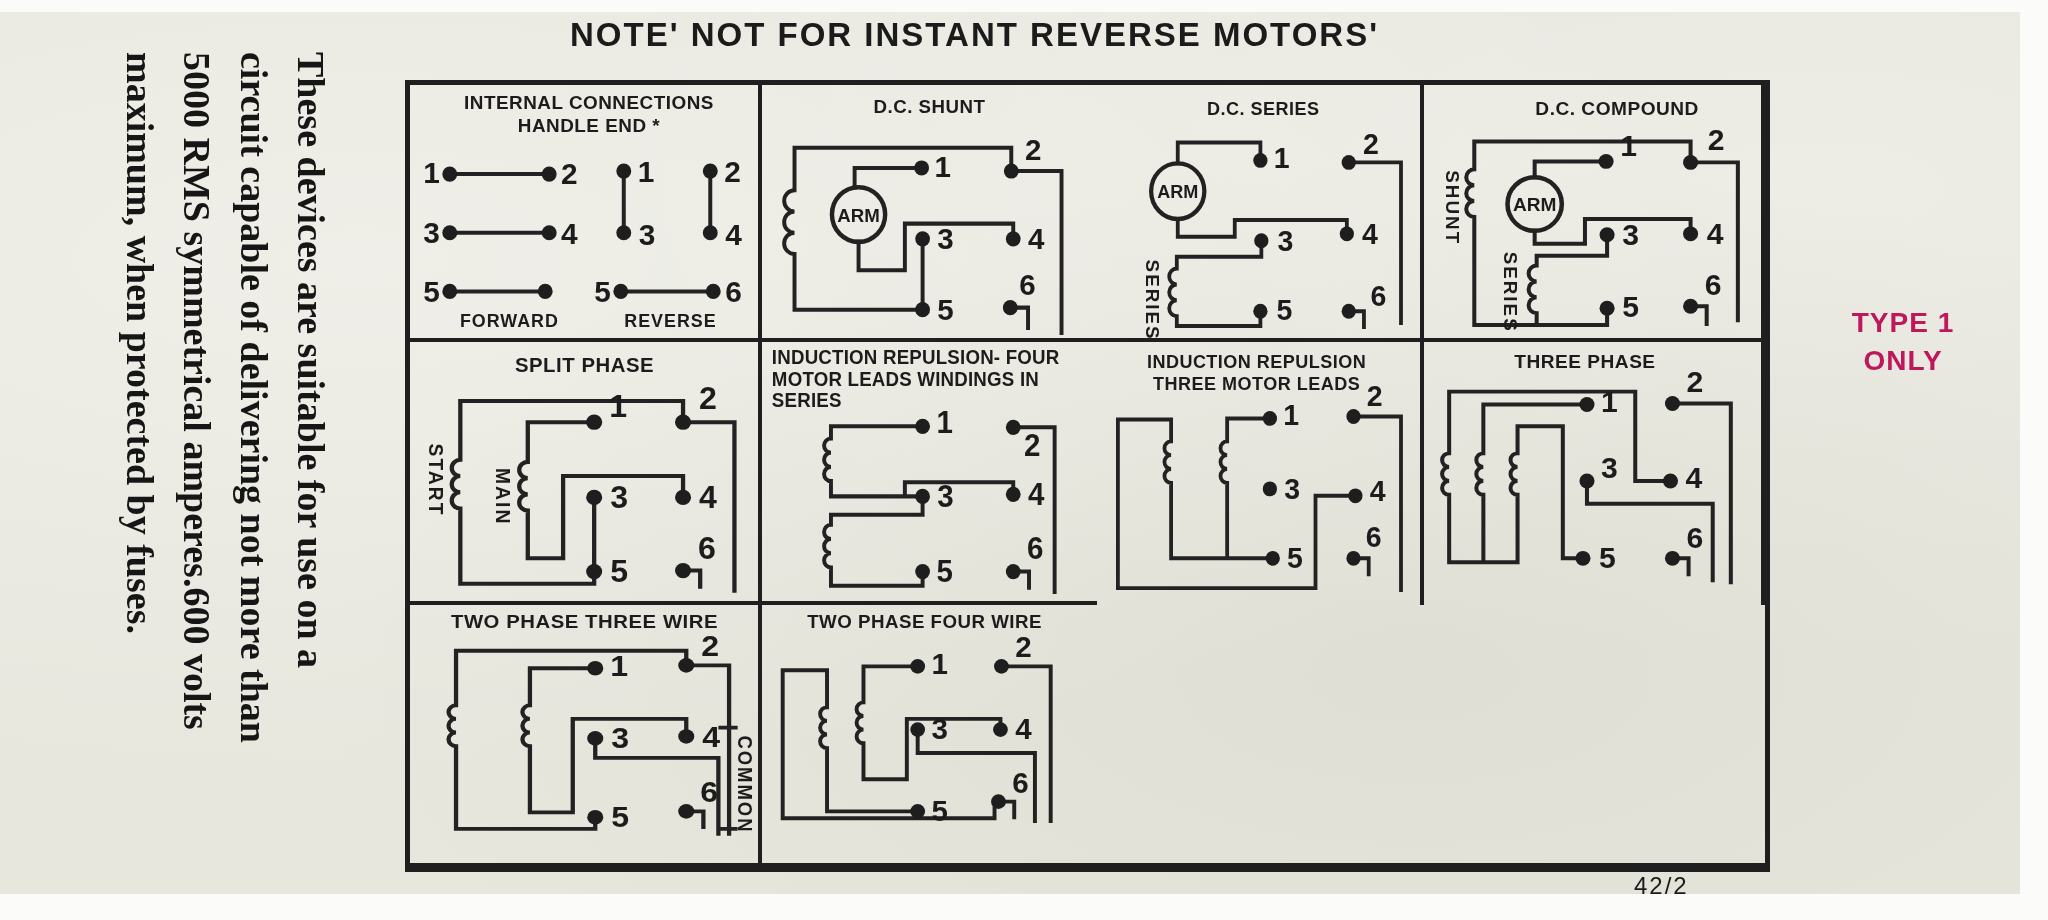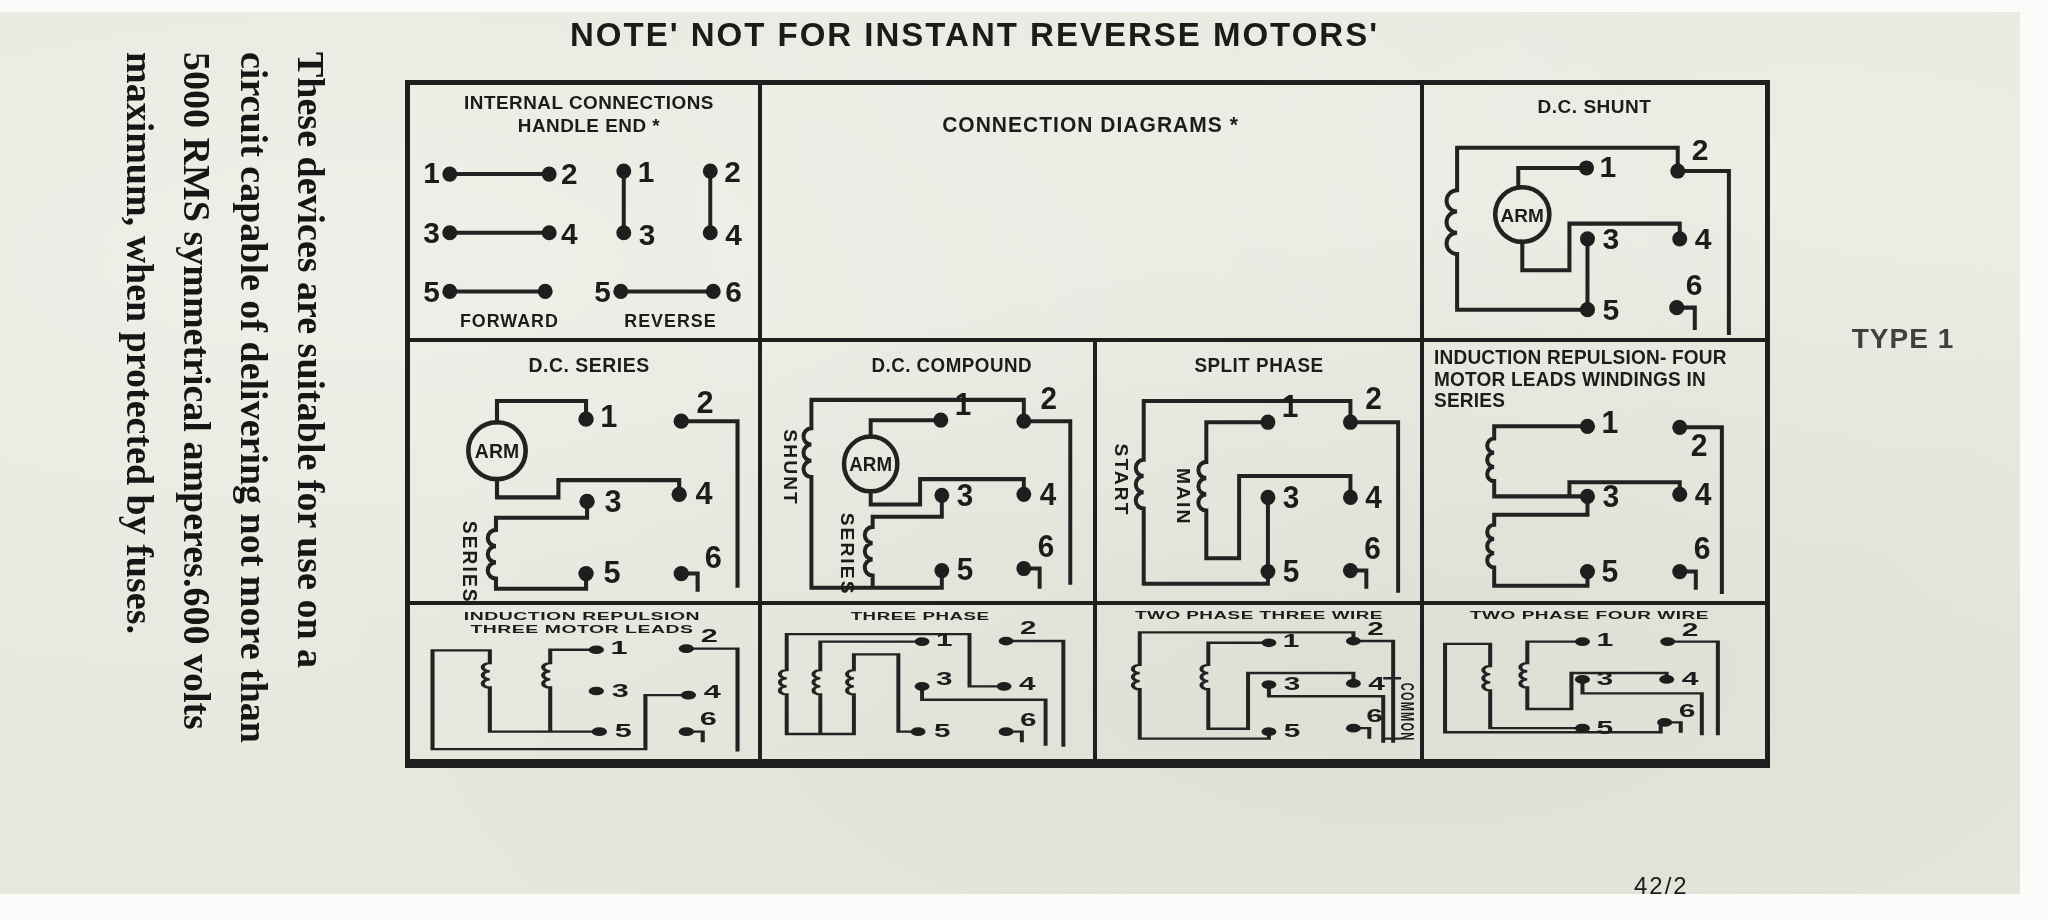--- a/index.html
+++ b/index.html
@@ -6,24 +6,24 @@
   html,body{width:2048px;height:920px}
   body{position:relative;background:#fbfbf9;font-family:"Liberation Sans",sans-serif;overflow:hidden}
   .label-paper{position:absolute;left:0;top:12px;width:2020px;height:882px;background:#e8e7de;
     background-image:radial-gradient(ellipse at 18% 28%, rgba(255,255,255,.30), transparent 60%),
                      radial-gradient(ellipse at 70% 75%, rgba(185,185,170,.18), transparent 55%),
                      radial-gradient(ellipse at 90% 20%, rgba(255,255,255,.22), transparent 50%)}
   .note{position:absolute;left:570px;top:16px;width:700px;text-align:left;font-size:33px;font-weight:bold;
     letter-spacing:2px;color:#1b1b1b;white-space:nowrap}
   .side-text{position:absolute;left:339px;top:52px;width:712px;height:232px;transform-origin:0 0;transform:rotate(90deg);
     font-family:"Liberation Serif",serif;font-size:38px;font-weight:bold;color:#161616;line-height:57px;white-space:nowrap}
-  .type-block{position:absolute;left:1772px;top:320px;width:262px;text-align:center;font-size:28px;font-weight:bold;
-    color:#404040;line-height:38px;letter-spacing:1px}
+  .type-block{position:absolute;left:1772px;top:304px;width:262px;text-align:center;font-size:28px;font-weight:bold;
+    color:#be185d;line-height:38px;letter-spacing:1px}
   .page-ref{position:absolute;left:1634px;top:872px;font-size:24px;font-weight:normal;color:#1b1b1b;letter-spacing:2px}
-  .tbl{position:absolute;left:405px;top:80px;width:1365px;height:688px;display:grid;
+  .tbl{position:absolute;left:405px;top:80px;width:1365px;height:792px;display:grid;
     grid-template-columns:352px 335px 327px 1fr;grid-template-rows:257px 263px 1fr;
     border:5px solid #1f1f1f;border-bottom-width:9px}
   .c{position:relative;border-right:4px solid #1f1f1f;border-bottom:4px solid #1f1f1f;overflow:hidden}
   .cr{border-right:none}.cb{border-bottom:none}
   .sp2{grid-column:2/4}
   .c svg{display:block;width:100%;height:100%}
   .w{fill:none;stroke:#222;stroke-width:4;stroke-linecap:square}
   .dot{fill:#1e1e1e}
   .armc{fill:none;stroke:#222;stroke-width:4.5}
   svg text{fill:#1c1c1c;font-family:"Liberation Sans",sans-serif;font-weight:bold}
@@ -80,25 +80,20 @@
       <text class="n" x="230" y="158">3</text>
       <text class="n" x="316" y="96">2</text>
       <text class="n" x="317" y="158">4</text>
       <text class="ne" x="202" y="214">5</text>
       <text class="n" x="317" y="214">6</text>
       <text class="sub" x="100" y="239">FORWARD</text>
       <text class="sub" x="262" y="239">REVERSE</text>
     </svg>
   </div>
 
-  <div class="c sp2">
-    <svg viewBox="0 0 657 247" preserveAspectRatio="none">
-      <text class="tbig" x="328" y="46">CONNECTION DIAGRAMS *</text>
-    </svg>
-  </div>
 
   <div class="c cr">
     <svg viewBox="0 0 340 250" preserveAspectRatio="none">
       <text class="t" x="170" y="28">D.C. SHUNT</text>
       <path class="w" d="M253,85 V62 H33 V104 a10.5,10.5 0 0 0 0,21 a10.5,10.5 0 0 0 0,21 a10.5,10.5 0 0 0 0,21 V222 H163
            M253,85 H304 V245 M162,82 H94 V101 M98,155 V183 H145 V137 H255 V152 M163,152 V222 M252,220 h18 v20"></path>
       <circle class="armc" cx="98" cy="128" r="27"></circle>
       <text class="armt" x="98" y="135">ARM</text>
       <g>
           <circle cx="162" cy="82" r="7.5" class="dot"></circle>
@@ -316,15 +311,16 @@
       <text class="n" x="257" y="138">4</text>
       <text class="n" x="172" y="222">5</text>
       <text class="n" x="254" y="193">6</text>
     </svg>
   </div>
 
 </div>
 
 <div class="type-block">
   <div>TYPE 1</div>
+  <div>ONLY</div>
 </div>
 
 <div class="page-ref">42/2</div>
 
 </body></html>

